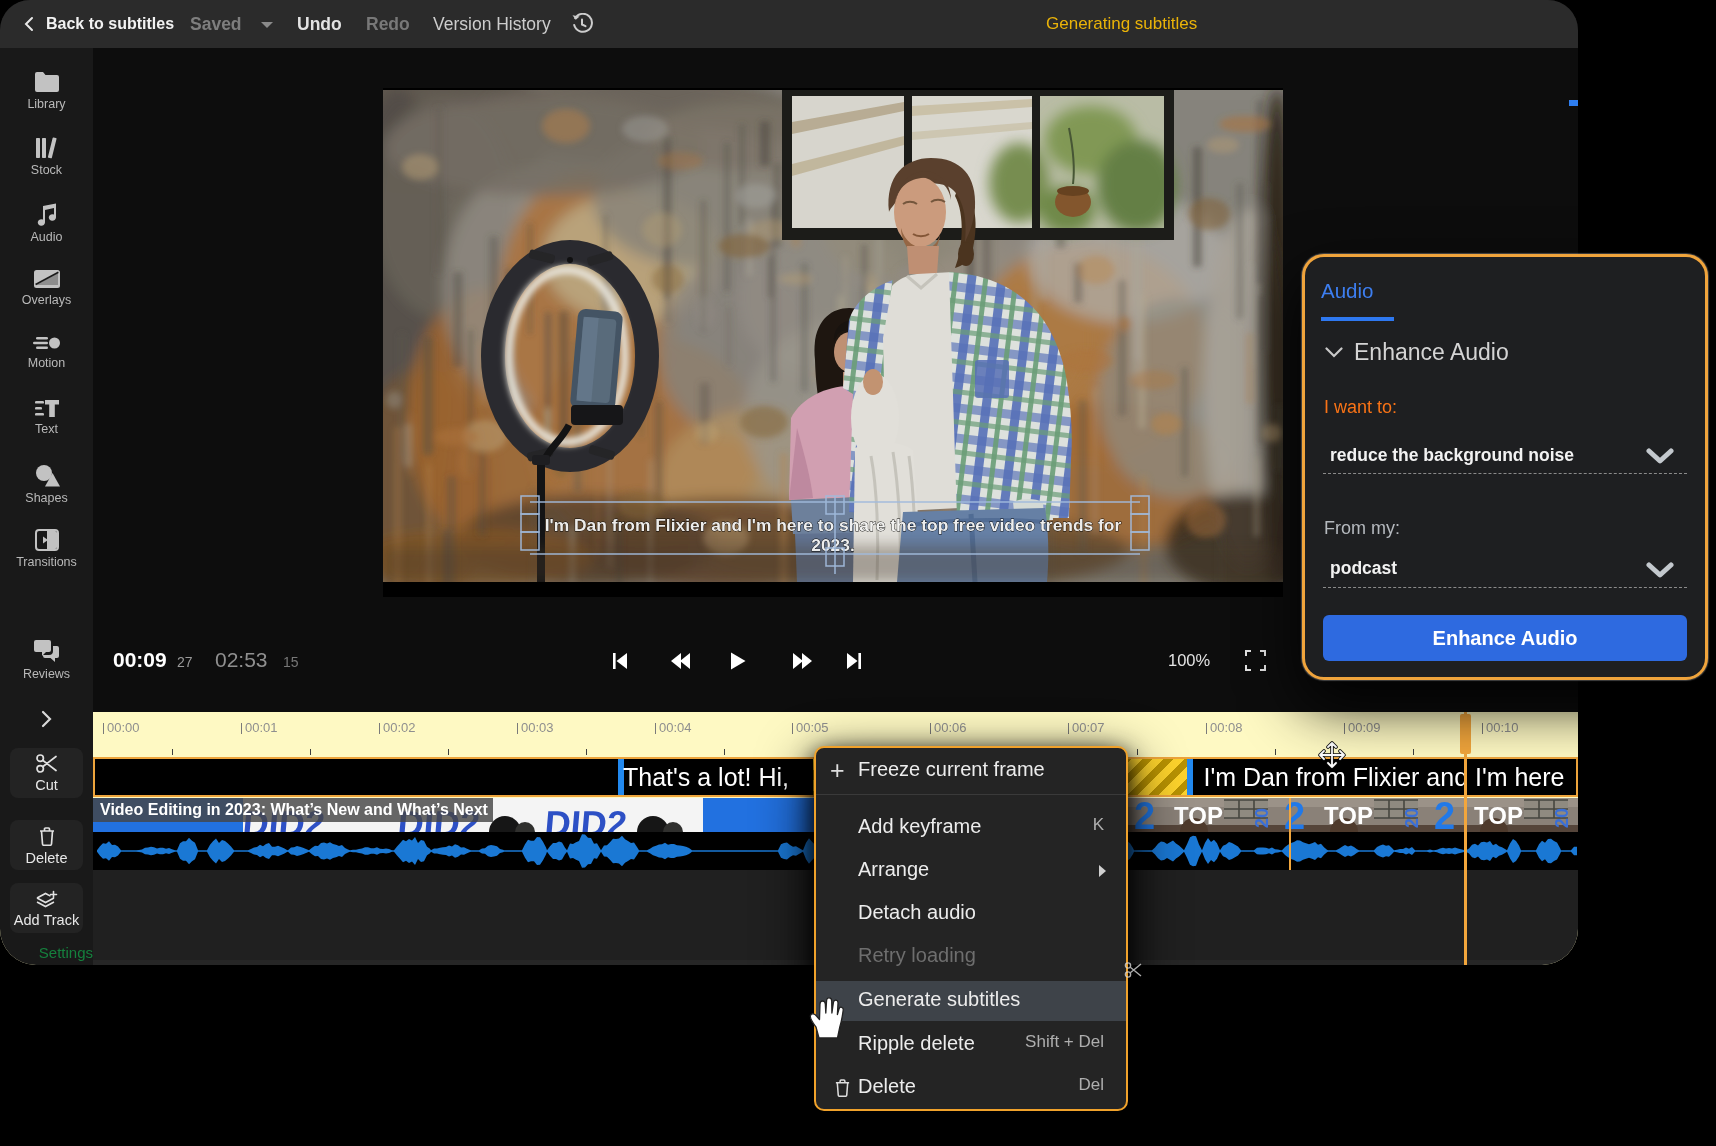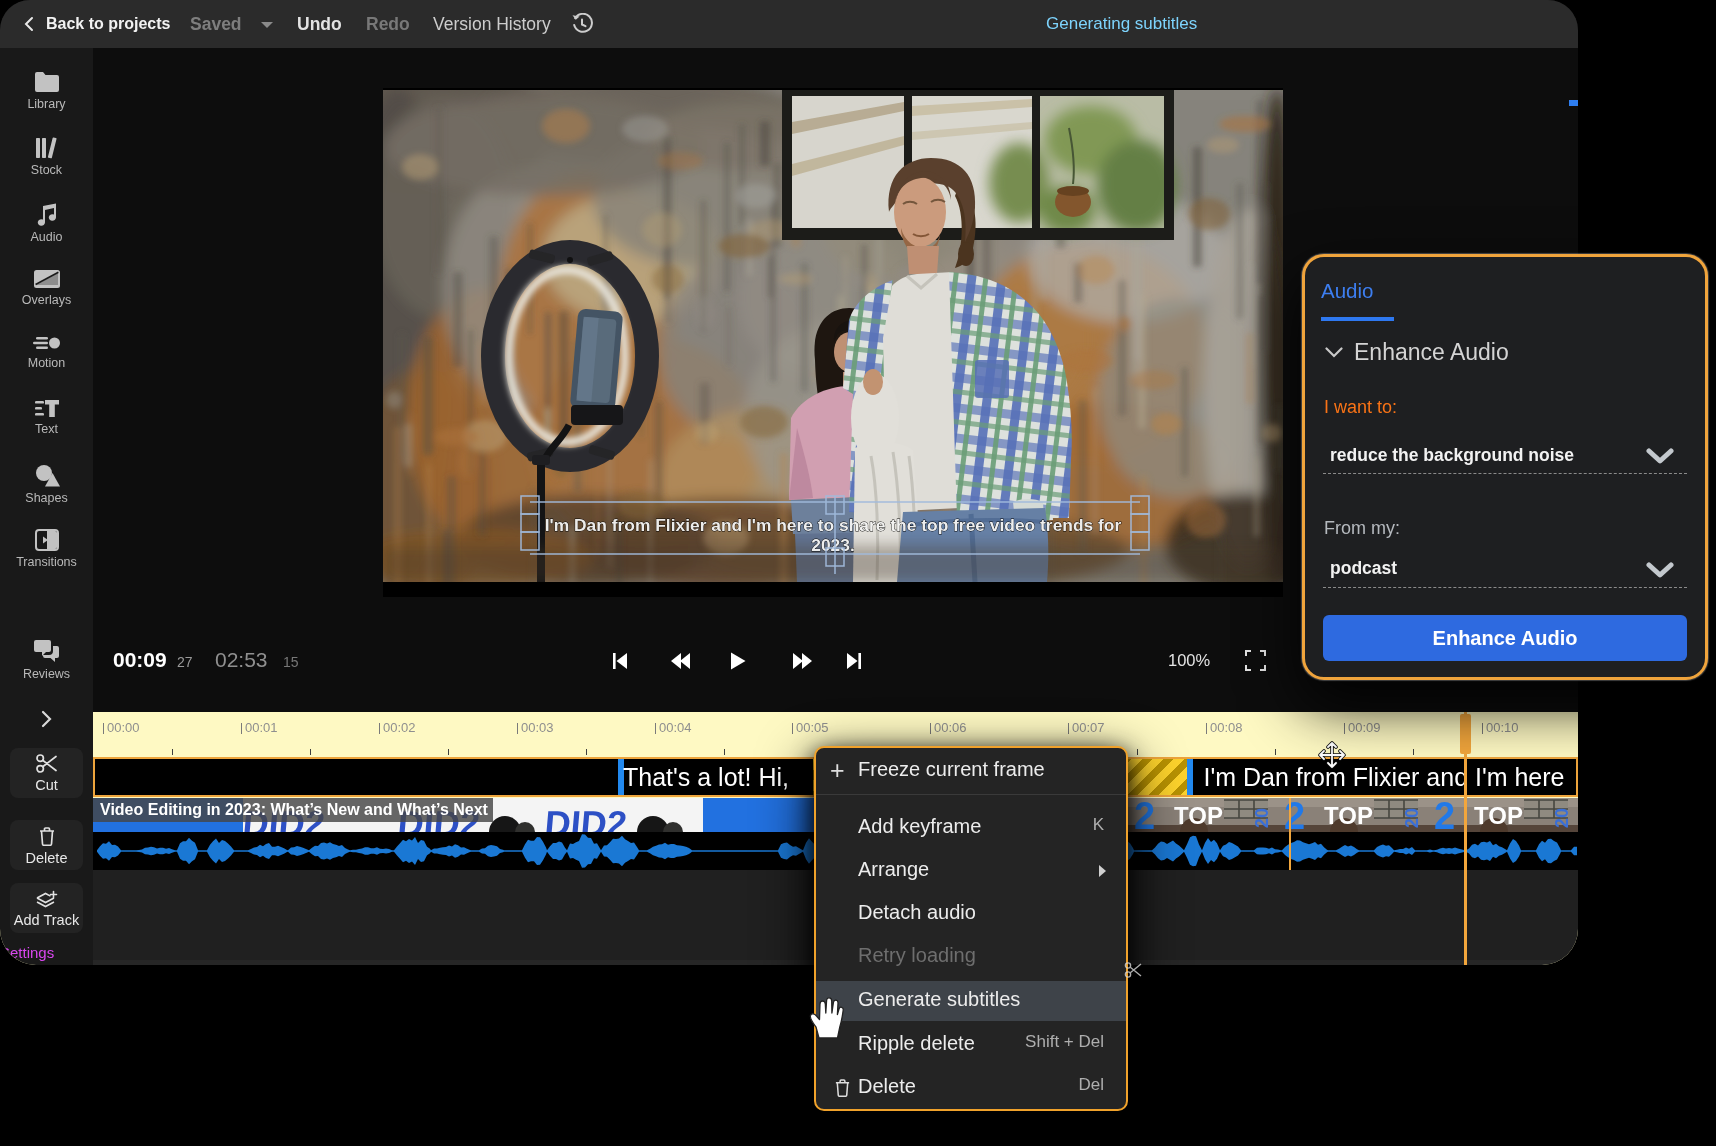--- a/index.html
+++ b/index.html
@@ -483,34 +483,34 @@
       <div class="abs" style="left:1196px;top:0;width:2px;height:38px;background:#f2a63c"></div>
     </div>
 
     <div class="abs" style="left:1464px;top:0px;width:3px;height:275px;background:#f2a63c"></div>
     <div class="abs" style="left:1460px;top:2px;width:11px;height:40px;background:#f2a63c;border-radius:2px"></div>
   </div>
   <div id="topbar">
     <svg class="abs" style="left:22px;top:16px" width="14" height="16" viewBox="0 0 14 16">
         <path d="M10 2 L4 8 L10 14" stroke="#e8e8e8" stroke-width="2" fill="none" stroke-linecap="round"></path>
       </svg>
-    <div class="t" style="left:46px;color:#f2f2f2;font-weight:700;font-size:16px">Back to projects</div>
+    <div class="t" style="left:46px;color:#f2f2f2;font-weight:700;font-size:16px">Back to subtitles</div>
     <div class="t" style="left:190px;color:#7e7e7e;font-weight:600">Saved</div>
     <svg class="abs" style="left:260px;top:21px" width="14" height="8" viewBox="0 0 14 8">
         <path d="M1 1 L7 7 L13 1" fill="#8a8a8a"></path>
       </svg>
     <div class="t" style="left:297px;color:#e3e3e3;font-weight:600">Undo</div>
     <div class="t" style="left:366px;color:#787878;font-weight:600">Redo</div>
     <div class="t" style="left:433px;color:#cdcdcd;font-weight:400">Version History</div>
     <svg class="abs" style="left:571px;top:13px" width="22" height="22" viewBox="0 0 22 22">
       <path d="M4.2 5.2 A9 9 0 1 1 3.2 12" stroke="#cdcdcd" stroke-width="2" fill="none" stroke-linecap="round"></path>
       <path d="M1.5 2.2 L4.8 6.8 L8.6 3.4 Z" fill="#cdcdcd"></path>
       <path d="M11 6.5 L11 11.5 L14.5 13.2" stroke="#cdcdcd" stroke-width="2" fill="none" stroke-linecap="round"></path>
     </svg>
-    <div class="t" style="left:1046px;color:#7dd3fc;font-size:17px">Generating subtitles</div>
+    <div class="t" style="left:1046px;color:#eab308;font-size:17px">Generating subtitles</div>
   </div>
   <div class="abs" style="left:1569px;top:100px;width:9px;height:6px;background:#2e7ef0"></div>
   <div id="sidebar">
     <div class="sbitem" style="top:23px">
       <svg width="26" height="22" viewBox="0 0 26 22">
           <path d="M1 3 a2 2 0 0 1 2-2 h6 l2.5 3 H23 a2 2 0 0 1 2 2 v13 a2 2 0 0 1-2 2 H3 a2 2 0 0 1-2-2 Z" fill="#c2c2c2"></path>
         </svg>
       Library
     </div>
     <div class="sbitem" style="top:89px">
@@ -610,21 +610,21 @@
       <svg style="margin-top:5px" width="24" height="21" viewBox="0 0 24 21">
           <g stroke="#e0e0e0" stroke-width="1.6" fill="none">
             <path d="M2 10 l8.5 4.5 L19 10"></path>
             <path d="M2 14 l8.5 4.5 L19 14"></path>
             <path d="M2 10 l8.5-4.5 5 2.6"></path>
             <path d="M18.5 3.5 v6 M15.5 6.5 h6" stroke-linecap="round"></path>
           </g>
         </svg>
       <div>Add Track</div>
     </div>
-    <div class="abs" style="left:0;top:896px;width:93px;text-align:left;color:#d946ef;font-size:15px">Settings</div>
+    <div class="abs" style="left:0;top:896px;width:93px;text-align:right;color:#15803d;font-size:15px">Settings</div>
   </div>
 </div>
 
   <div id="menu" style="position:absolute;left:814px;top:746px;width:314px;height:365px;background:#242424;border:2px solid #f0a22b;border-radius:10px;box-shadow:0 18px 55px rgba(0,0,0,0.95),0 6px 22px rgba(0,0,0,0.85);">
     <div class="abs" style="left:14px;top:8px;font-size:25px;font-weight:400;color:#dedede">+</div>
     <div class="mi" style="top:10px">Freeze current frame</div>
     <div class="abs" style="left:0;top:46px;width:310px;height:1px;background:#3a3a3a"></div>
     <div class="mi" style="top:67px">Add keyframe</div>
     <div class="mk" style="top:67px">K</div>
     <div class="mi" style="top:110px">Arrange</div>

